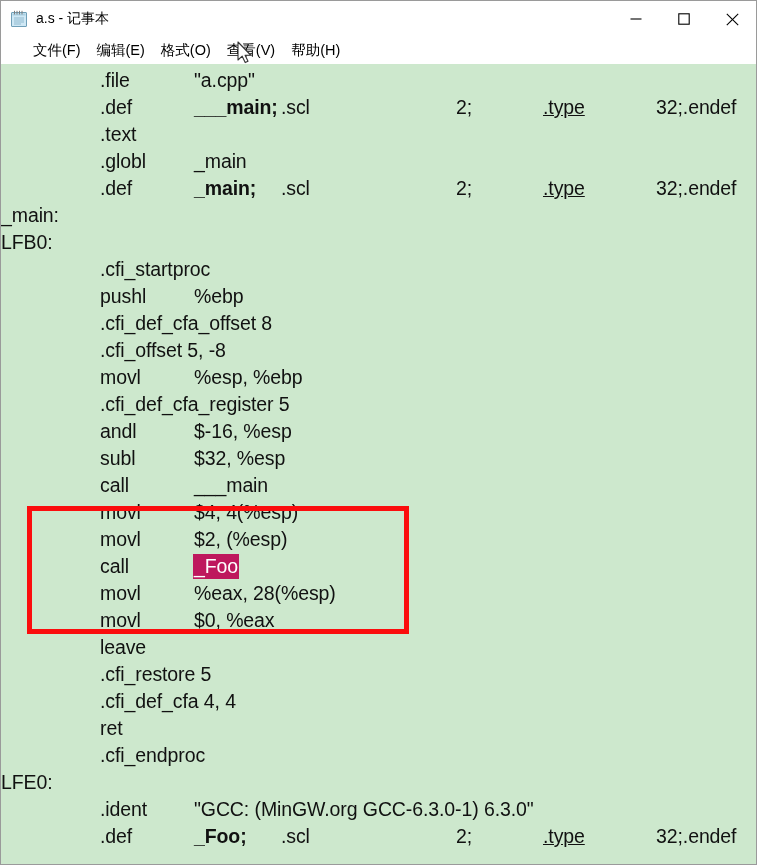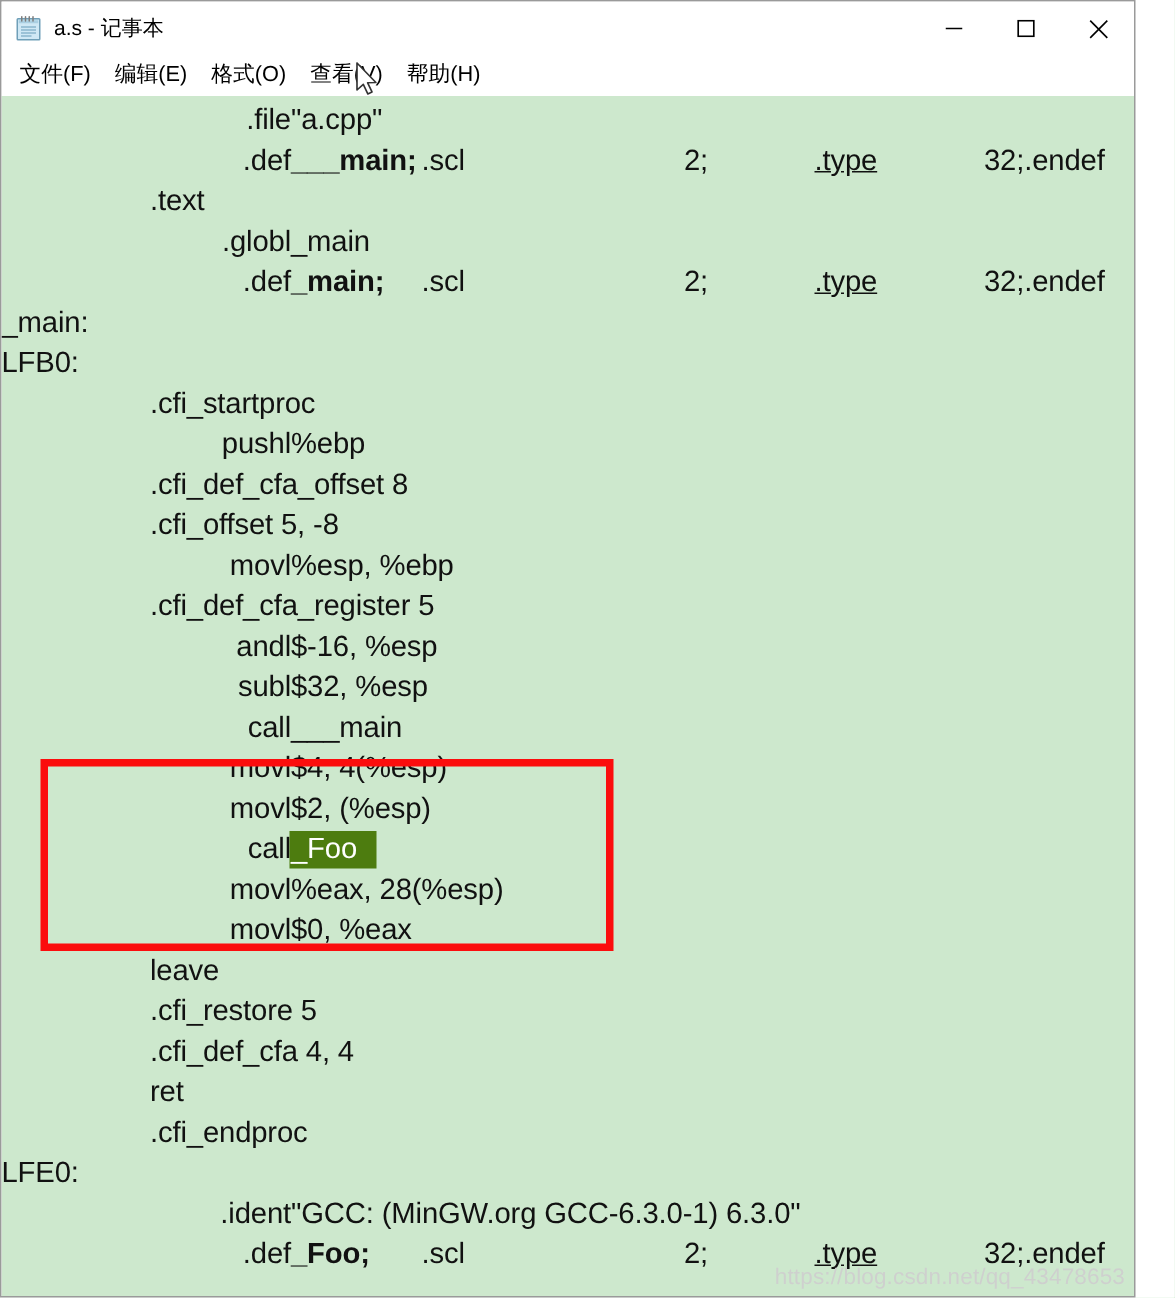--- a/index.html
+++ b/index.html
@@ -69,21 +69,21 @@
   .win-btn svg { display: block; }
 
   
   #menubar {
     position: relative;
     height: 27px;
     flex: 0 0 27px;
     background: #ffffff;
     display: flex;
     align-items: center;
-    padding-left: 4px;
+    padding-left: 24px;
     user-select: none;
   }
   .menu-item {
     font-size: 14.5px;
     color: #000000;
     padding: 0 8px;
     white-space: nowrap;
     line-height: 27px;
   }
 
@@ -107,30 +107,30 @@
     white-space: pre;
     letter-spacing: -0.1px;
   }
   .ln {
     height: 27px;
     position: relative;
     white-space: pre;
   }
   
   .c0 { display: inline-block; width: 99px; }
-  .c1 { display: inline-block; width: 94px; text-align: right; }
+  .c1 { display: inline-block; width: 94px; }
   .c2 { display: inline-block; width: 87px; font-weight: bold; }
   .c3 { display: inline-block; width: 175px; }
   .c4 { display: inline-block; width: 87px; }
   .c5 { display: inline-block; width: 113px; text-decoration: underline; }
 
   .sel {
-    background: #4d7c0f;
+    background: #be185d;
     color: #ffffff;
-    padding: 1px 13px 2px 1px;
+    padding: 1px 1px 2px 1px;
     margin: -1px -1px -2px -1px;
   }
 
   
   #red-box {
     position: absolute;
     left: 26px;
     top: 442px;
     width: 382px;
     height: 128px;
@@ -213,21 +213,20 @@
     <div class="menu-item">格式(O)</div>
     <div class="menu-item">查看(V)</div>
     <div class="menu-item">帮助(H)</div>
   </div>
 
   <div id="textarea-wrap">
     <div id="code"><div class="ln"><span class="c0"></span><span class="c1">.file</span><span>"a.cpp"</span></div><div class="ln"><span class="c0"></span><span class="c1">.def</span><span class="c2">___main;</span><span class="c3">.scl</span><span class="c4">2;</span><span class="c5">.type</span><span class="c6">32;</span><span>.endef</span></div><div class="ln"><span class="c0"></span><span>.text</span></div><div class="ln"><span class="c0"></span><span class="c1">.globl</span><span>_main</span></div><div class="ln"><span class="c0"></span><span class="c1">.def</span><span class="c2">_main;</span><span class="c3">.scl</span><span class="c4">2;</span><span class="c5">.type</span><span class="c6">32;</span><span>.endef</span></div><div class="ln"><span>_main:</span></div><div class="ln"><span>LFB0:</span></div><div class="ln"><span class="c0"></span><span>.cfi_startproc</span></div><div class="ln"><span class="c0"></span><span class="c1">pushl</span><span>%ebp</span></div><div class="ln"><span class="c0"></span><span>.cfi_def_cfa_offset 8</span></div><div class="ln"><span class="c0"></span><span>.cfi_offset 5, -8</span></div><div class="ln"><span class="c0"></span><span class="c1">movl</span><span>%esp, %ebp</span></div><div class="ln"><span class="c0"></span><span>.cfi_def_cfa_register 5</span></div><div class="ln"><span class="c0"></span><span class="c1">andl</span><span>$-16, %esp</span></div><div class="ln"><span class="c0"></span><span class="c1">subl</span><span>$32, %esp</span></div><div class="ln"><span class="c0"></span><span class="c1">call</span><span>___main</span></div><div class="ln"><span class="c0"></span><span class="c1">movl</span><span>$4, 4(%esp)</span></div><div class="ln"><span class="c0"></span><span class="c1">movl</span><span>$2, (%esp)</span></div><div class="ln"><span class="c0"></span><span class="c1">call</span><span><span class="sel">_Foo</span></span></div><div class="ln"><span class="c0"></span><span class="c1">movl</span><span>%eax, 28(%esp)</span></div><div class="ln"><span class="c0"></span><span class="c1">movl</span><span>$0, %eax</span></div><div class="ln"><span class="c0"></span><span>leave</span></div><div class="ln"><span class="c0"></span><span>.cfi_restore 5</span></div><div class="ln"><span class="c0"></span><span>.cfi_def_cfa 4, 4</span></div><div class="ln"><span class="c0"></span><span>ret</span></div><div class="ln"><span class="c0"></span><span>.cfi_endproc</span></div><div class="ln"><span>LFE0:</span></div><div class="ln"><span class="c0"></span><span class="c1">.ident</span><span>"GCC: (MinGW.org GCC-6.3.0-1) 6.3.0"</span></div><div class="ln"><span class="c0"></span><span class="c1">.def</span><span class="c2">_Foo;</span><span class="c3">.scl</span><span class="c4">2;</span><span class="c5">.type</span><span class="c6">32;</span><span>.endef</span></div></div>
 
     <div id="red-box"></div>
 
-    <div id="watermark">https://blog.csdn.net/qq_43478653</div>
   </div>
 
   <div id="cursor">
     <svg width="18" height="26" viewBox="0 0 18 26">
       <path d="M1,1 L1,19 L5.2,15.2 L8.2,21.6 L11,20.3 L8.1,14.2 L13.6,14 Z" fill="#ffffff" stroke="#333333" stroke-width="1.1" stroke-linejoin="round"></path>
     </svg>
   </div>
 
 </div>
 

